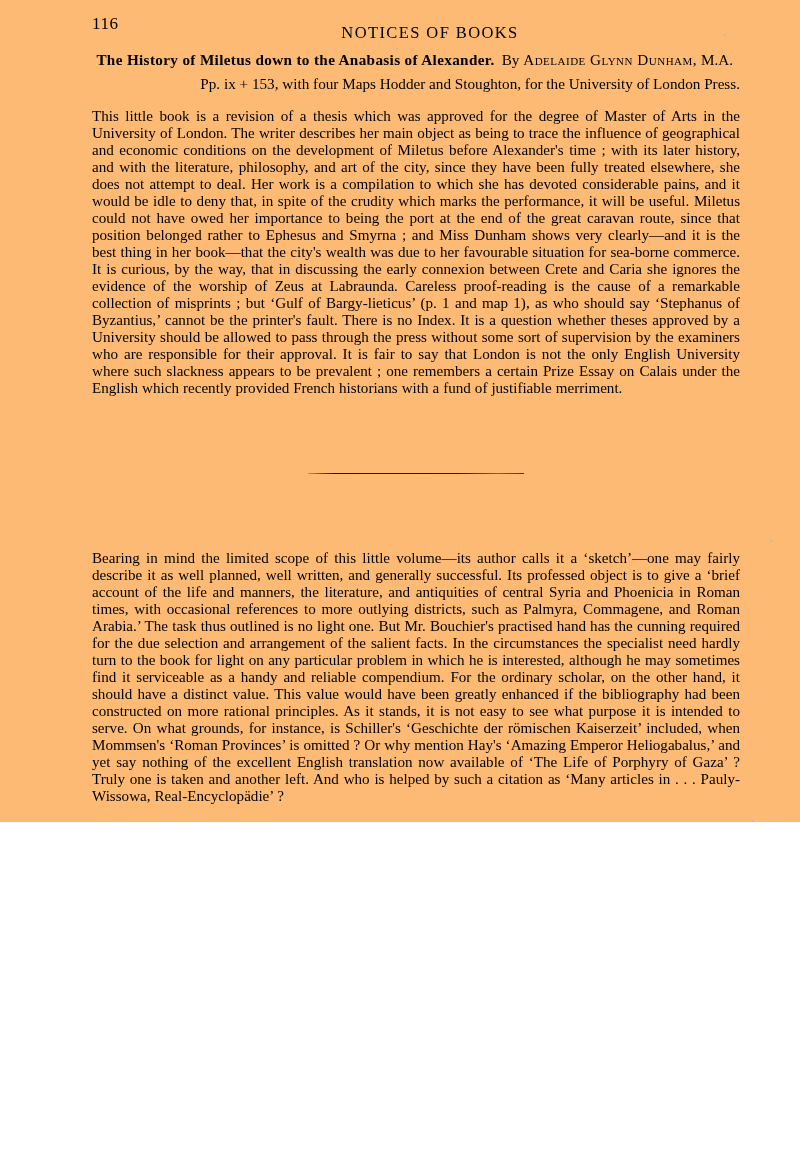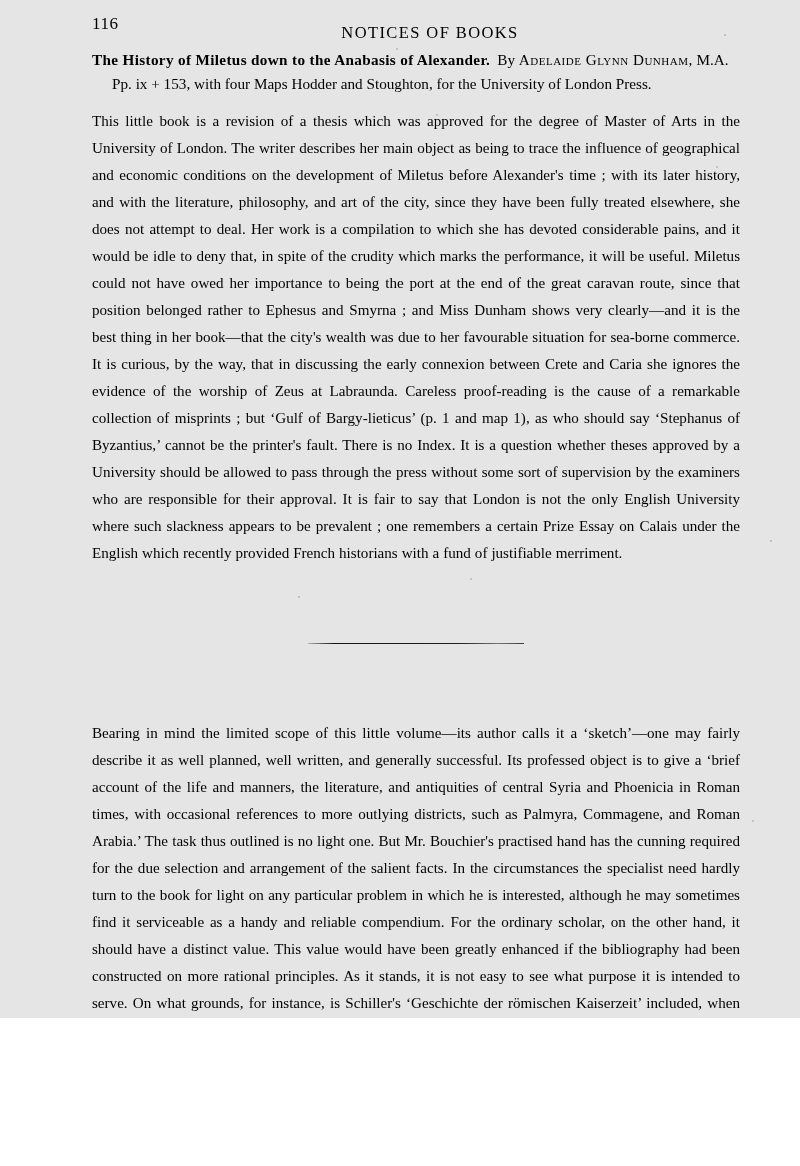--- a/index.html
+++ b/index.html
@@ -7,22 +7,22 @@
     padding: 0;
     background: #ffffff;
   }
   body {
     font-family: "Liberation Serif", serif;
     color: #000000;
   }
   .page {
     position: relative;
     width: 800px;
-    height: 1018px;
-    background: #e5e5e5;
+    height: 822px;
+    background: #fdba74;
     overflow: hidden;
     box-sizing: border-box;
   }
   .content {
     position: absolute;
     left: 92px;
     top: 0;
     width: 648px;
   }
 
@@ -49,21 +49,21 @@
     letter-spacing: 1.4px;
     padding-left: 28px;
   }
 
   
   .entry-head {
     font-size: 15.2px;
     line-height: 23.5px;
     text-indent: 0;
     padding-left: 20px;
-    text-align: left;
+    text-align: right;
     margin-bottom: 3px;
   }
   .entry-head .hang {
     margin-left: -20px;
   }
   .bookttl {
     font-weight: bold;
     letter-spacing: 0.35px;
   }
   .sc {
@@ -71,21 +71,21 @@
     letter-spacing: 0.5px;
   }
   .gap {
     display: inline-block;
     width: 7px;
   }
 
   
   .para {
     font-size: 15.1px;
-    line-height: 27px;
+    line-height: 17px;
     text-align: justify;
     text-align-last: left;
     margin: 0;
     -webkit-hyphens: none;
     hyphens: none;
     word-spacing: 0.2px;
   }
   .para.first {
     margin-top: 13px;
   }

